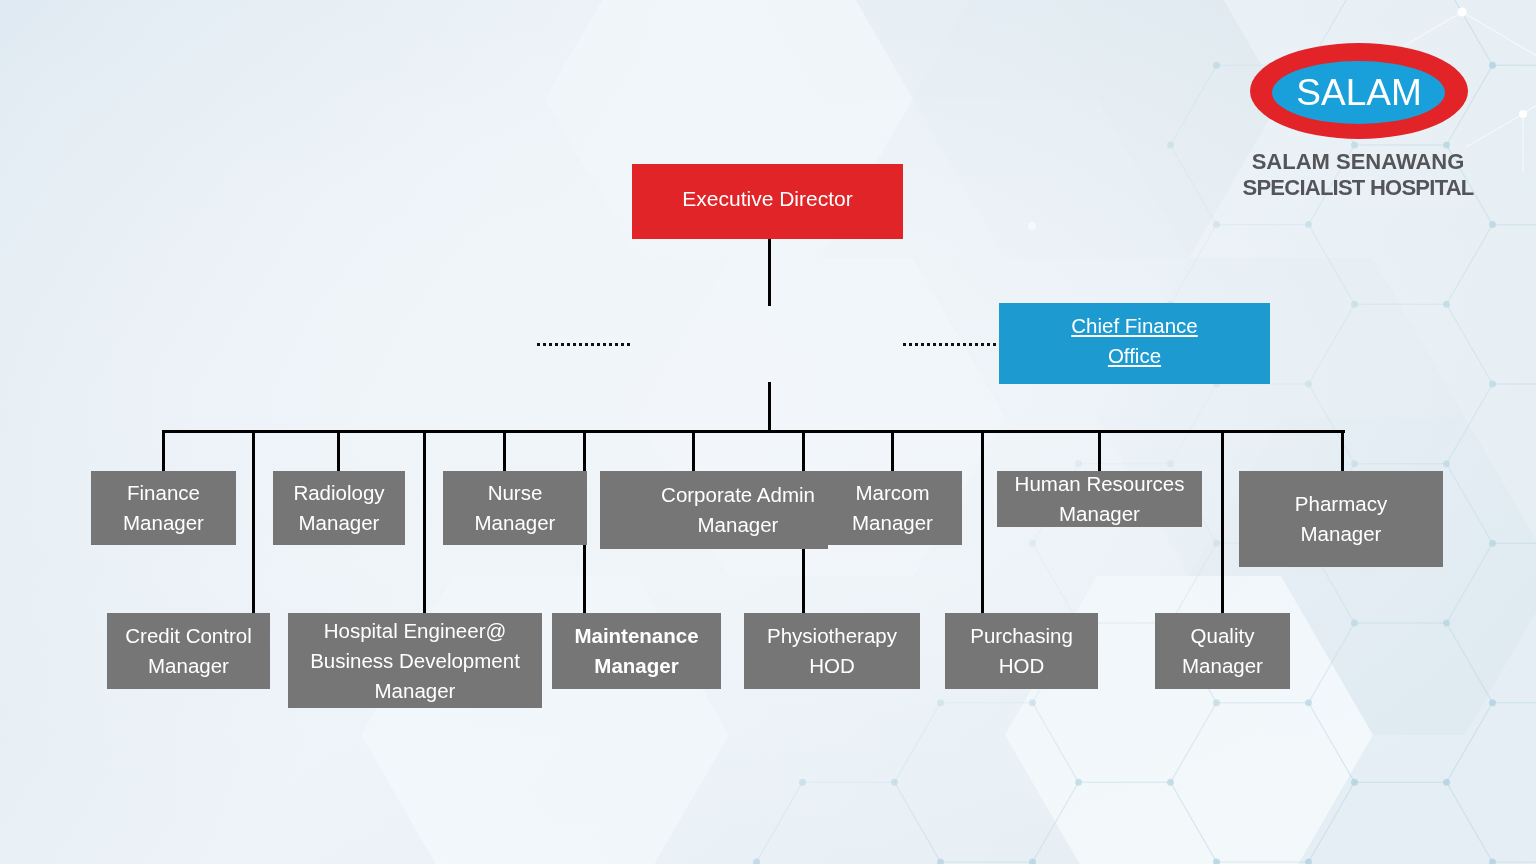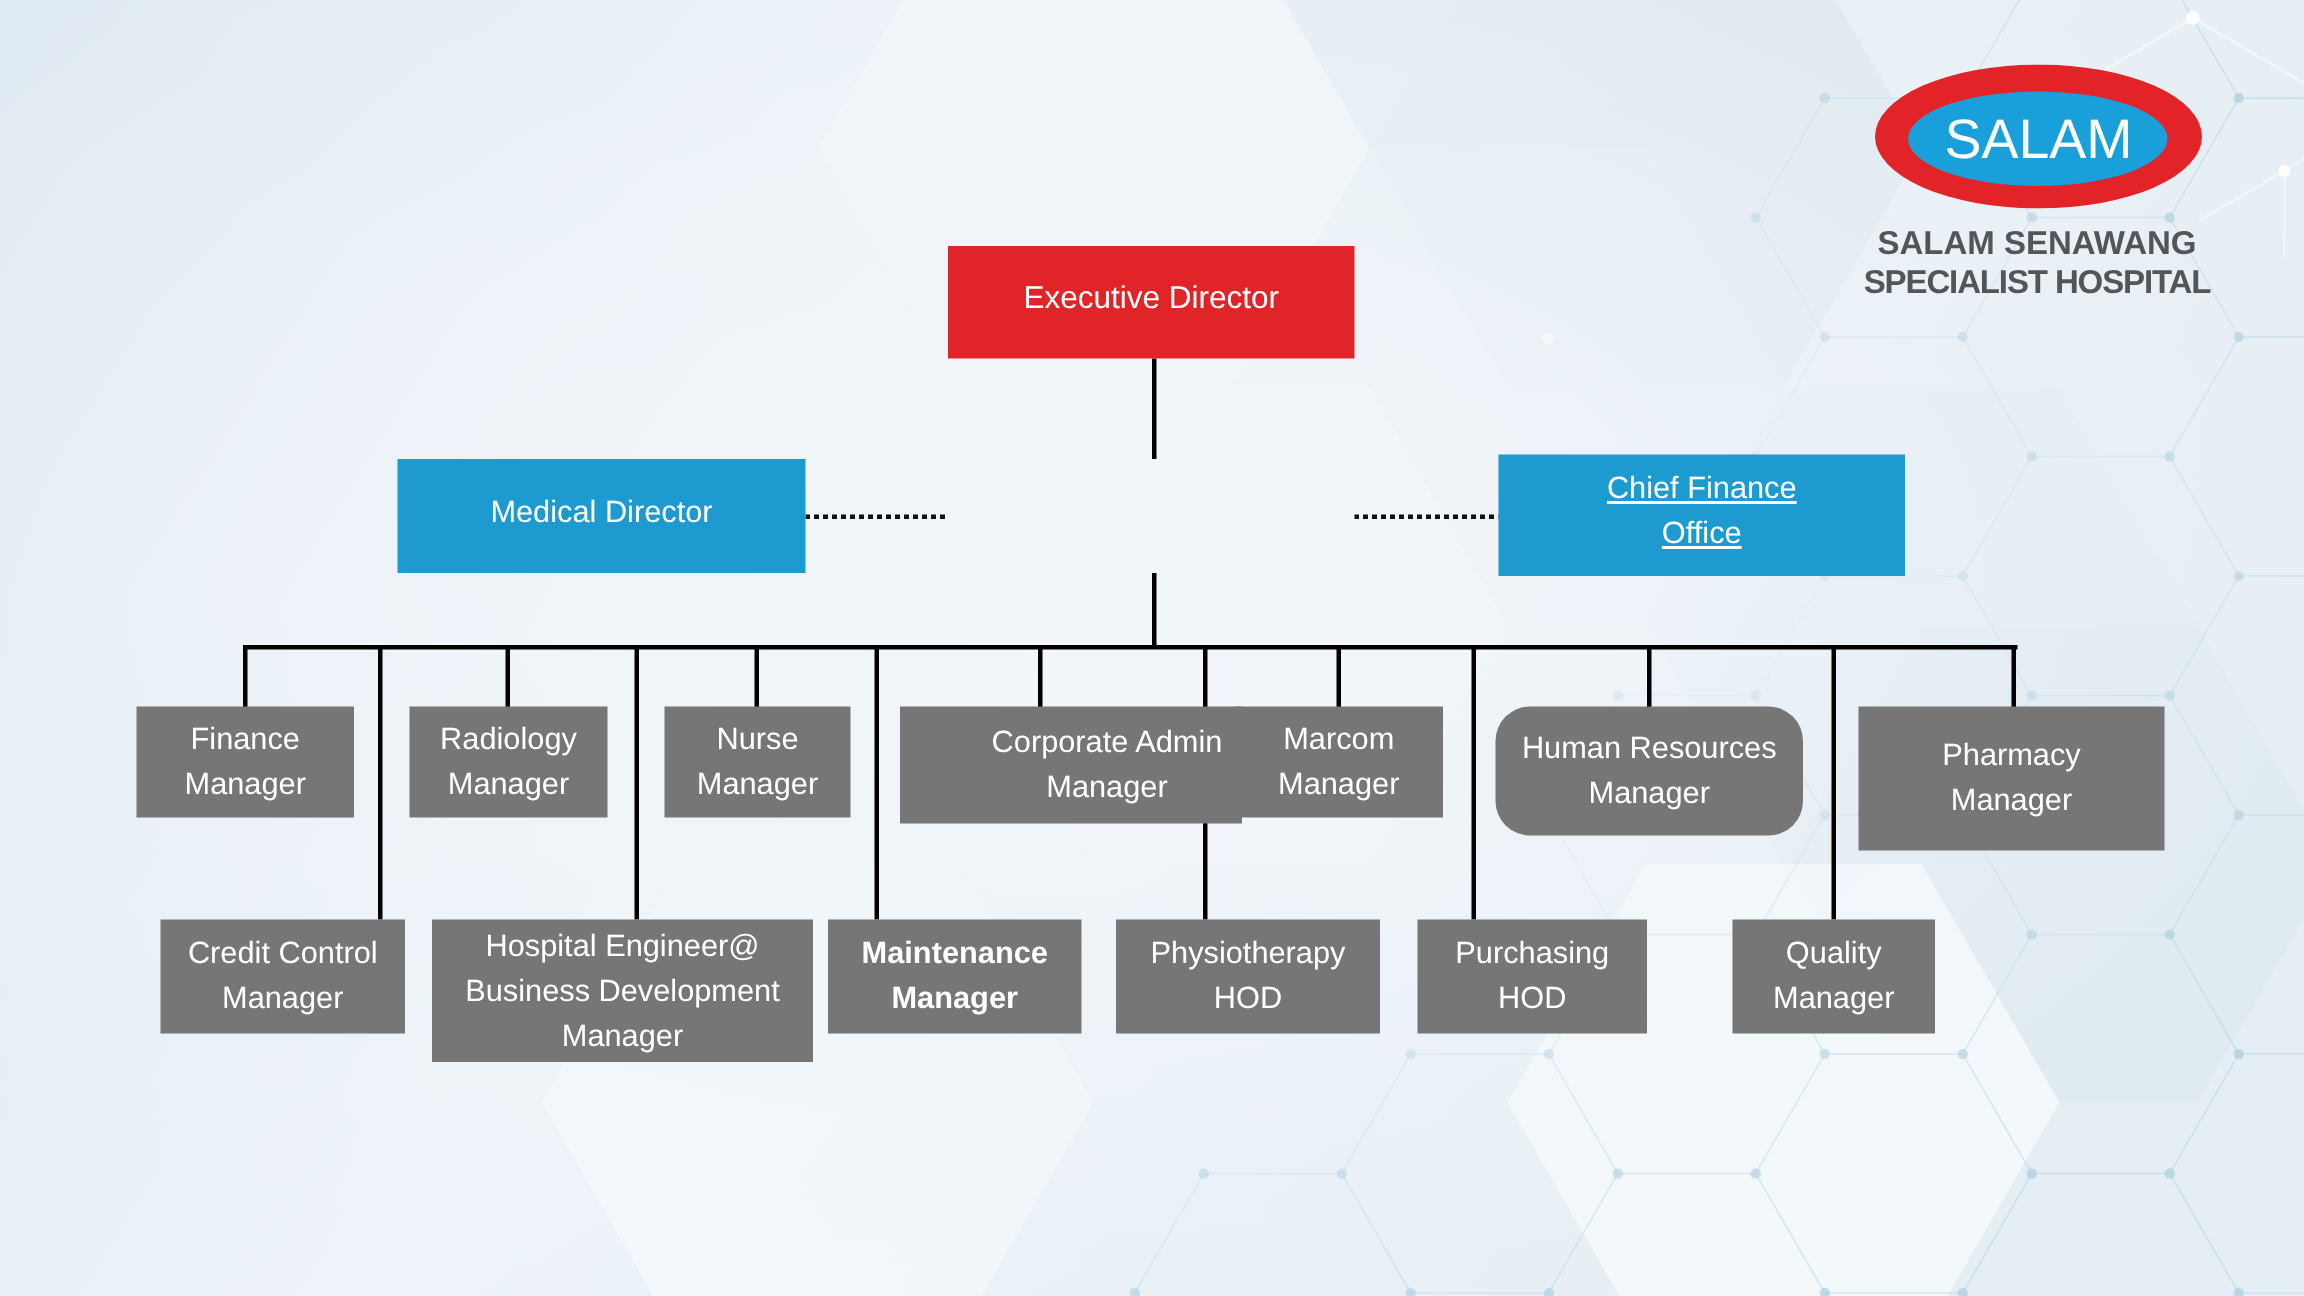--- a/index.html
+++ b/index.html
@@ -144,29 +144,28 @@
 <div class="line" style="left:1098px;top:430px;width:3px;height:42px;"></div>
 <div class="line" style="left:1341px;top:430px;width:3px;height:42px;"></div>
 <div class="line" style="left:252px;top:430px;width:3px;height:183px;"></div>
 <div class="line" style="left:423px;top:430px;width:3px;height:183px;"></div>
 <div class="line" style="left:583px;top:430px;width:3px;height:183px;"></div>
 <div class="line" style="left:802px;top:430px;width:3px;height:183px;"></div>
 <div class="line" style="left:981px;top:430px;width:3px;height:183px;"></div>
 <div class="line" style="left:1221px;top:430px;width:3px;height:183px;"></div>
 
 <div class="box red" style="left:632px;top:164px;width:271px;height:75px;font-size:21px;">Executive Director</div>
-<div class="box blue" style="left:265px;top:306px;width:272px;height:76px;">Medical Director</div>
 <div class="box blue" style="left:999px;top:303px;width:271px;height:81px;text-decoration:underline;">Chief Finance<br>Office</div>
 
 <div class="box gray" style="left:91px;top:471px;width:145px;height:74px;">Finance<br>Manager</div>
 <div class="box gray" style="left:273px;top:471px;width:132px;height:74px;">Radiology<br>Manager</div>
-<div class="box gray" style="left:443px;top:471px;width:124px;height:74px;">Nurse<br>Manager</div>
+<div class="box gray" style="left:443px;top:471px;width:144px;height:74px;">Nurse<br>Manager</div>
 <div class="box gray" style="left:600px;top:471px;width:180px;height:78px;padding-left:48px;">Corporate Admin<br>Manager</div>
 <div class="box gray" style="left:823px;top:471px;width:139px;height:74px;">Marcom<br>Manager</div>
-<div class="box gray" style="left:997px;top:471px;width:205px;height:86px;border-radius:23px;">Human Resources<br>Manager</div>
+<div class="box gray" style="left:997px;top:471px;width:205px;height:56px;">Human Resources<br>Manager</div>
 <div class="box gray" style="left:1239px;top:471px;width:204px;height:96px;">Pharmacy<br>Manager</div>
 
 <div class="box gray" style="left:107px;top:613px;width:163px;height:76px;">Credit Control<br>Manager</div>
 <div class="box gray" style="left:288px;top:613px;width:254px;height:95px;">Hospital Engineer@<br>Business Development<br>Manager</div>
 <div class="box gray" style="left:552px;top:613px;width:169px;height:76px;font-weight:bold;">Maintenance<br>Manager</div>
 <div class="box gray" style="left:744px;top:613px;width:176px;height:76px;">Physiotherapy<br>HOD</div>
 <div class="box gray" style="left:945px;top:613px;width:153px;height:76px;">Purchasing<br>HOD</div>
 <div class="box gray" style="left:1155px;top:613px;width:135px;height:76px;">Quality<br>Manager</div>
 
 <svg id="logo" viewBox="0 0 218 96" xmlns="http://www.w3.org/2000/svg">

